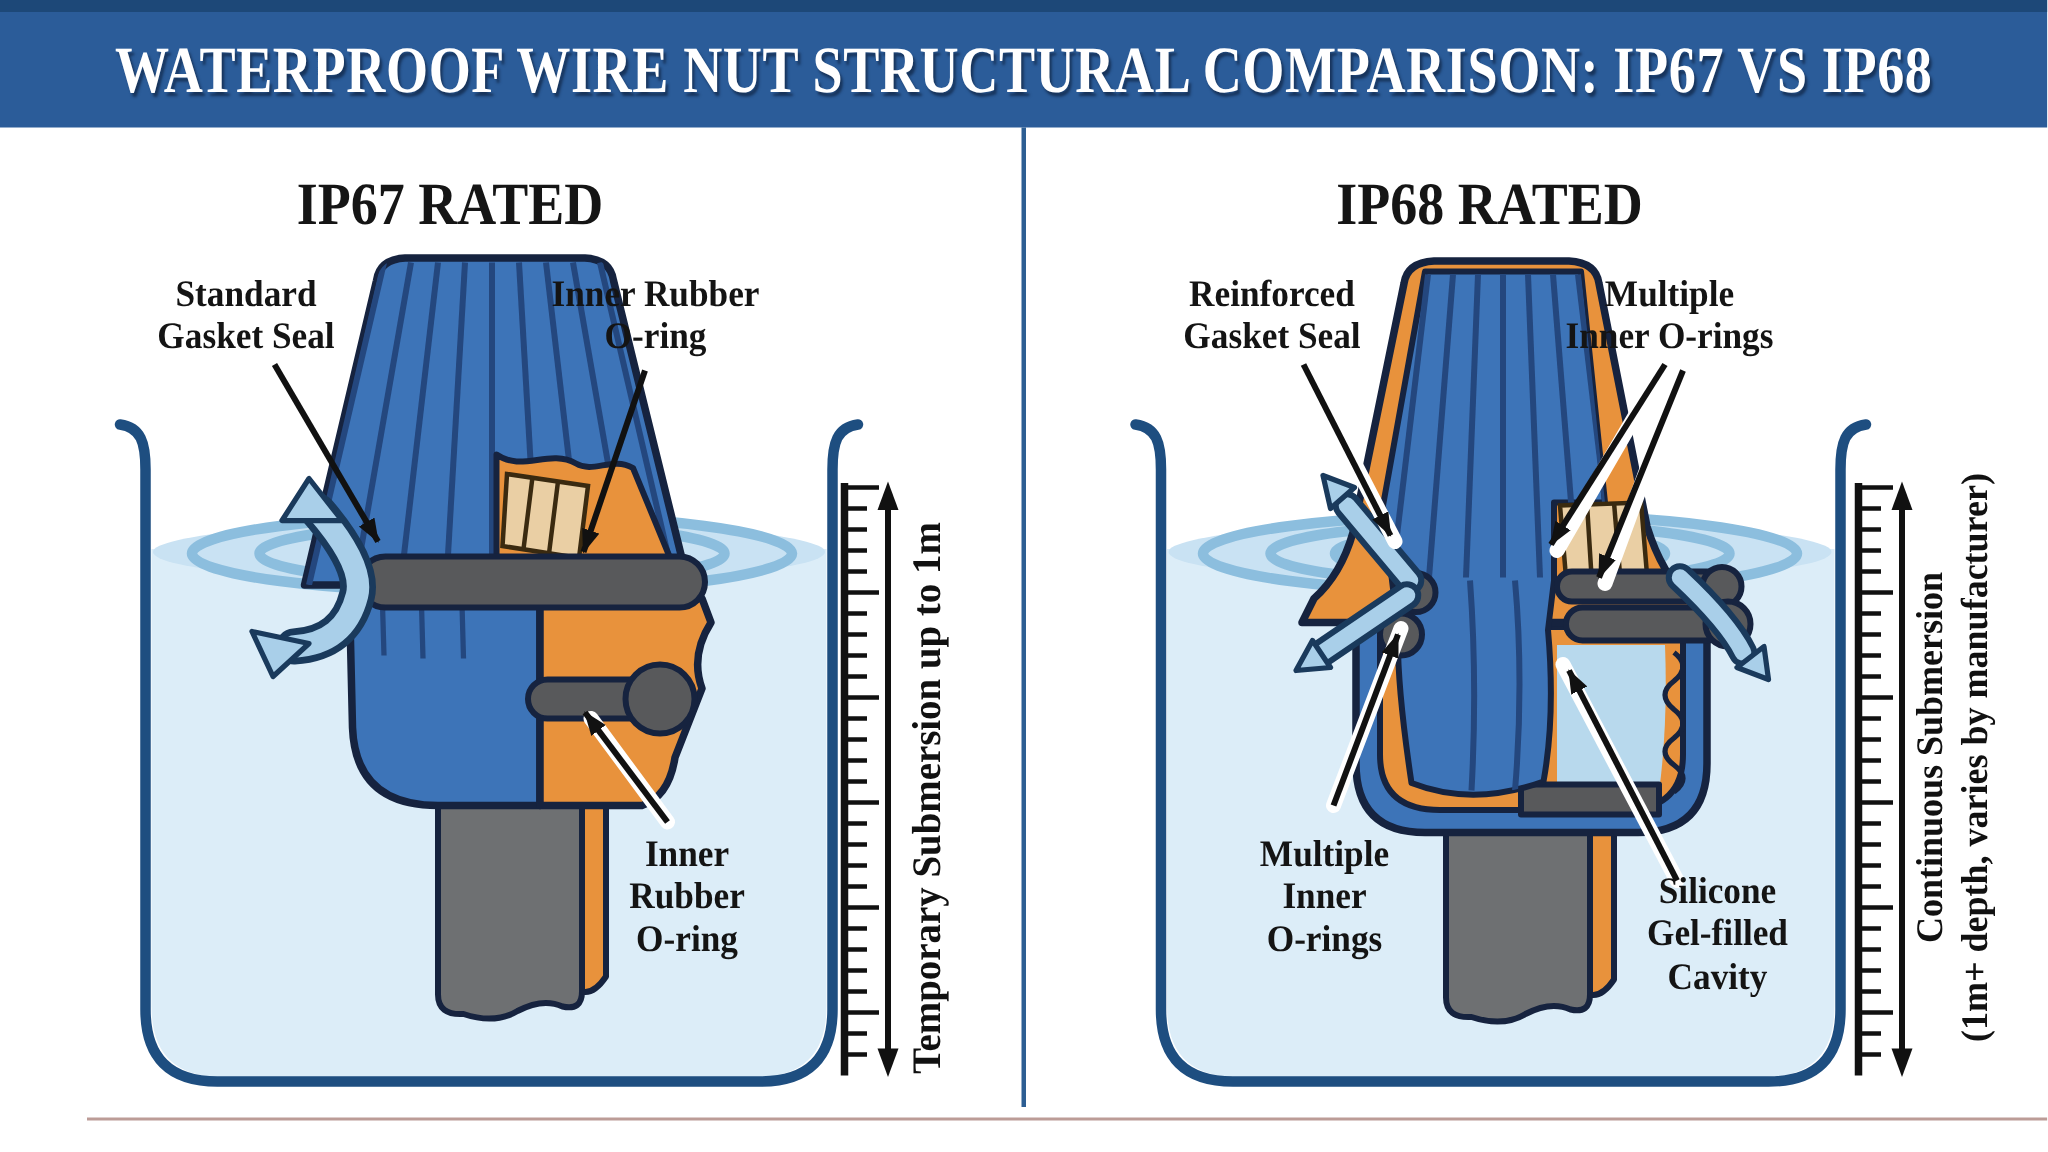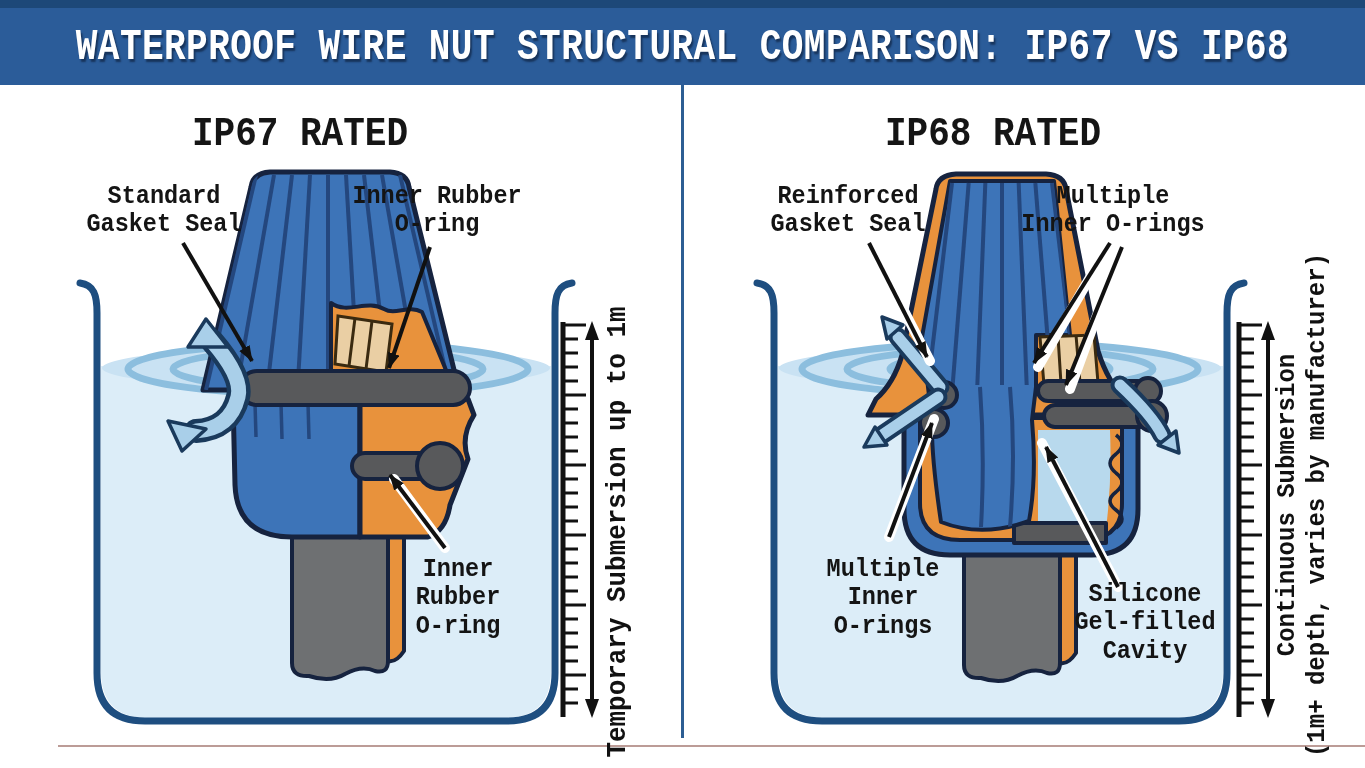--- a/index.html
+++ b/index.html
@@ -1,17 +1,17 @@
 <!DOCTYPE html>
 <html style="--header_bg: #2b5c99; --header_top: #1d4878; --header_text: #ffffff; --divider: #2d5e93; --container_stroke: #1e4e80; --water: #dcedf8; --water_surface: #c9e2f3; --ripple: #8cbede; --nut_blue: #3d74b8; --nut_blue_dark: #24477e; --outline: #16233f; --nut_orange: #e8923c; --wire_gray: #6e7072; --oring_gray: #58595b; --stub_tan: #eacfa4; --gel_blue: #b8d9ed; --arrow_fill: #a9cfe9; --arrow_stroke: #1a3a5c; --label_text: #141414;"><head>
 <meta charset="utf-8">
 <style>
   html,body{margin:0;padding:0;background:#ffffff;}
   .stage{position:relative;width:1365px;height:768px;background:#fff;overflow:hidden;
-         font-family:Liberation Mono, monospace;}
+         font-family:Liberation Serif, serif;}
   
   .header{position:absolute;left:0;top:0;width:100%;height:85px;background:var(--header_bg,#2b5c99);}
   .header-topstrip{position:absolute;left:0;top:0;width:100%;height:8px;background:var(--header_top,#1d4878);}
   .header-title{position:absolute;left:0;top:8px;width:100%;height:77px;display:flex;align-items:center;justify-content:center;
     color:var(--header_text,#fff);font-size:44px;font-weight:bold;white-space:nowrap;
     transform:scaleX(.82);letter-spacing:.5px;text-shadow:2px 3px 2px rgba(10,25,50,.6);}
   
   .divider{position:absolute;left:681px;top:85px;width:3px;height:653px;background:var(--divider,#2d5e93);}
   .bottom-line{position:absolute;left:58px;top:745px;width:1307px;height:2px;background:rgba(122,58,48,.5);}
   

